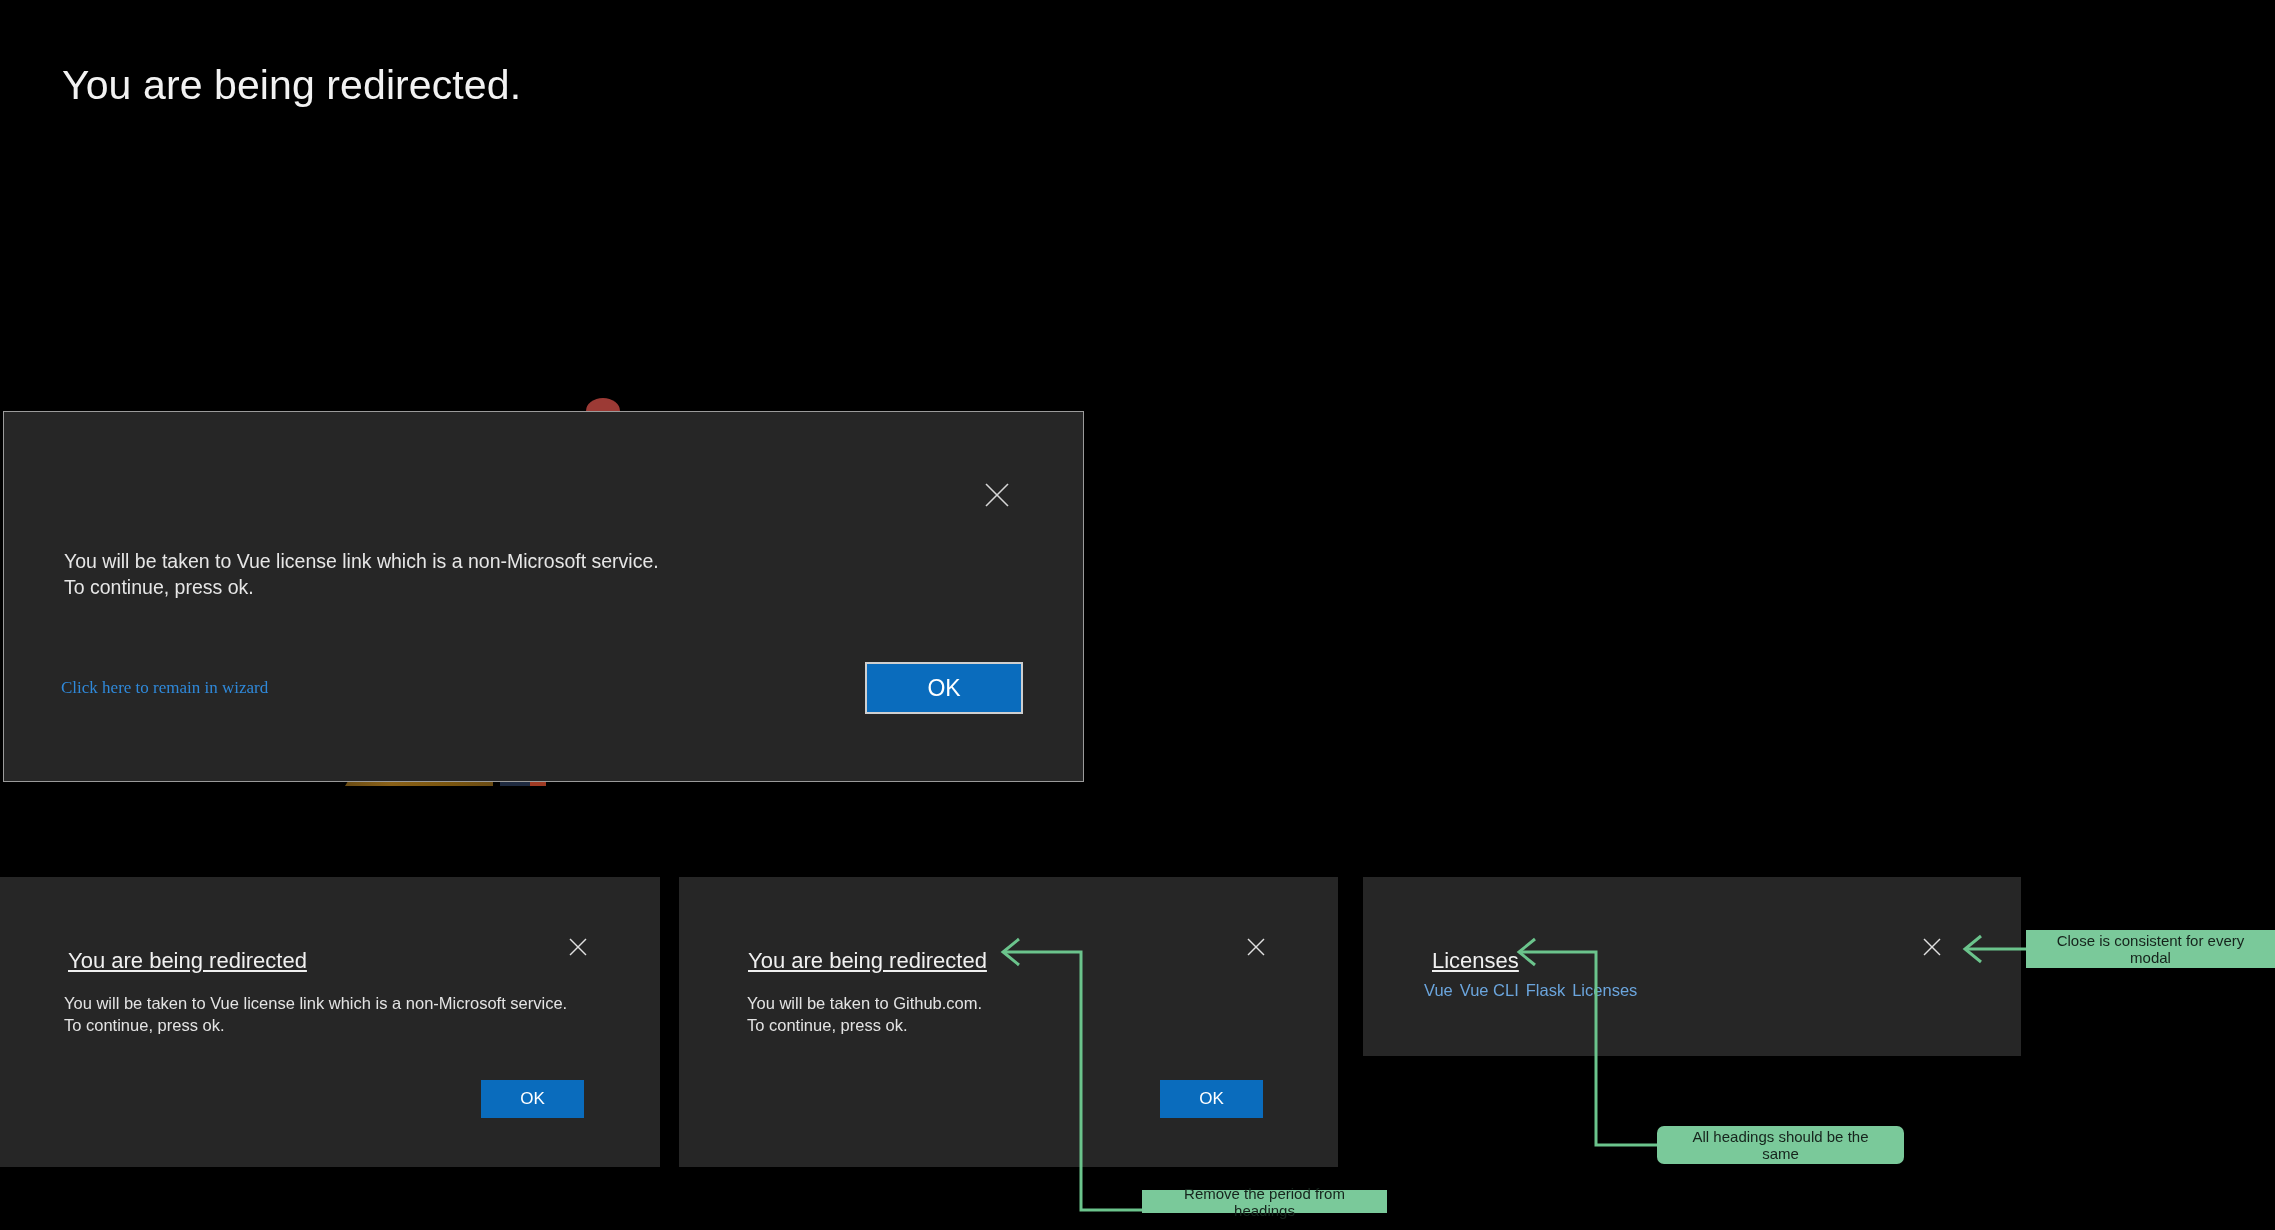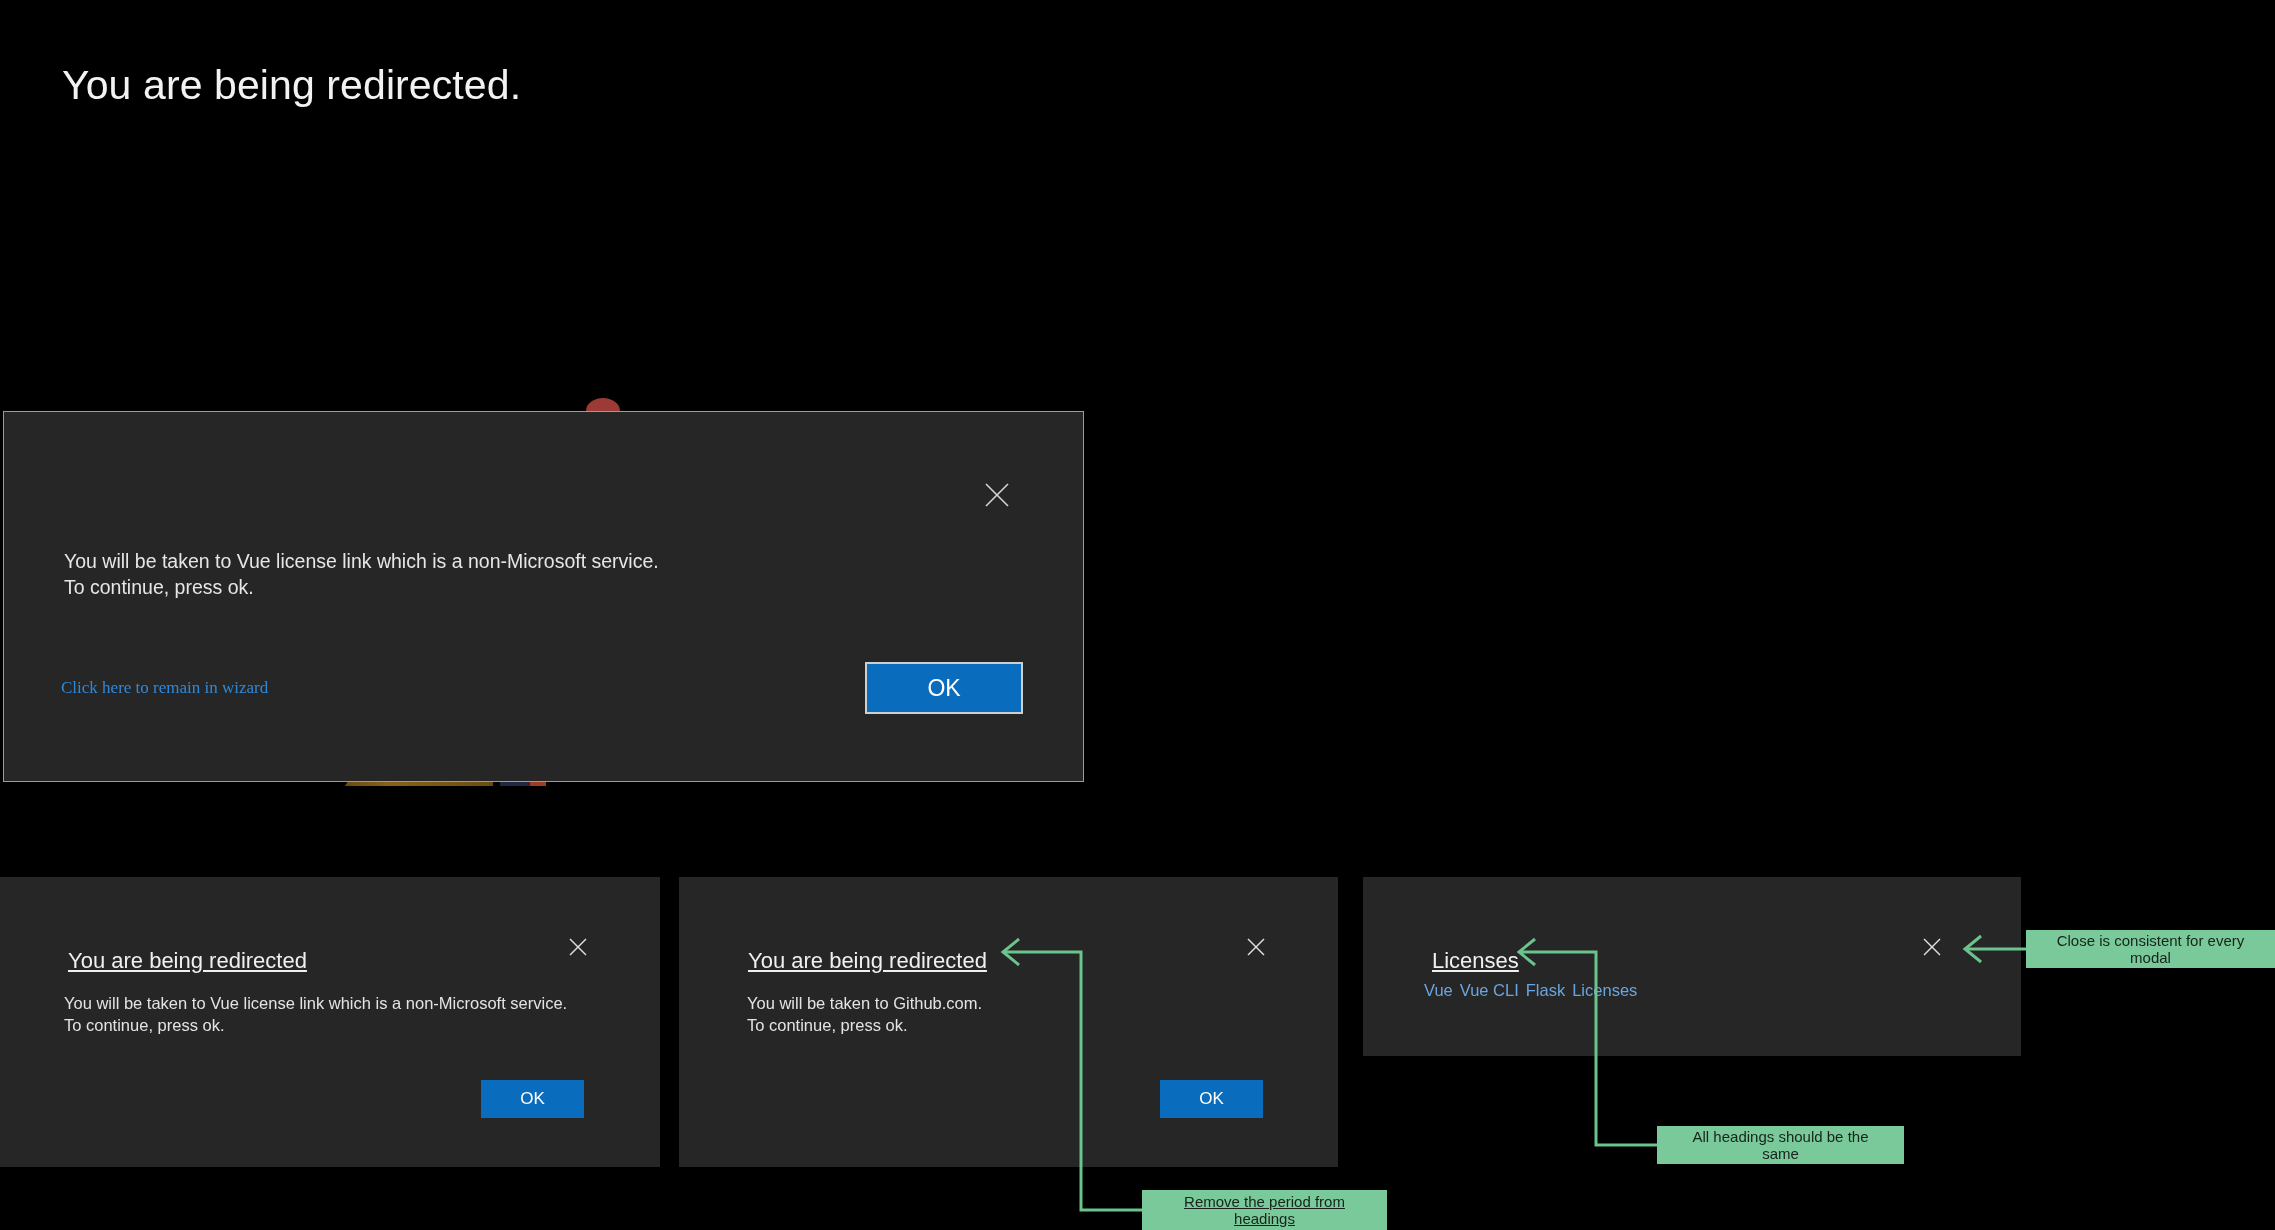--- a/index.html
+++ b/index.html
@@ -177,22 +177,22 @@
     color: #16241c;
     font-size: 15px;
     display: flex;
     align-items: center;
     justify-content: center;
     text-align: center;
     padding: 0 17px;
     box-sizing: border-box;
   }
   #callout-close   { left: 2026px; top: 930px;  width: 249px; height: 38px; }
-  #callout-head    { left: 1657px; top: 1126px; width: 247px; height: 38px; }
-  #callout-period  { left: 1142px; top: 1190px; width: 245px; height: 40px; text-decoration: underline; }
+  #callout-head    { left: 1657px; top: 1126px; width: 247px; height: 38px; border-radius: 7px; }
+  #callout-period  { left: 1142px; top: 1190px; width: 245px; height: 23px; }
 </style>
 </head>
 <body>
 
 <div class="bg-shape" id="bg-red-arc"></div>
 <div class="bg-shape" id="bg-gold-bar"></div>
 <div class="bg-shape" id="bg-navy-bar"></div>
 <div class="bg-shape" id="bg-red-dot"></div>
 
 <div id="hero-modal"></div>

